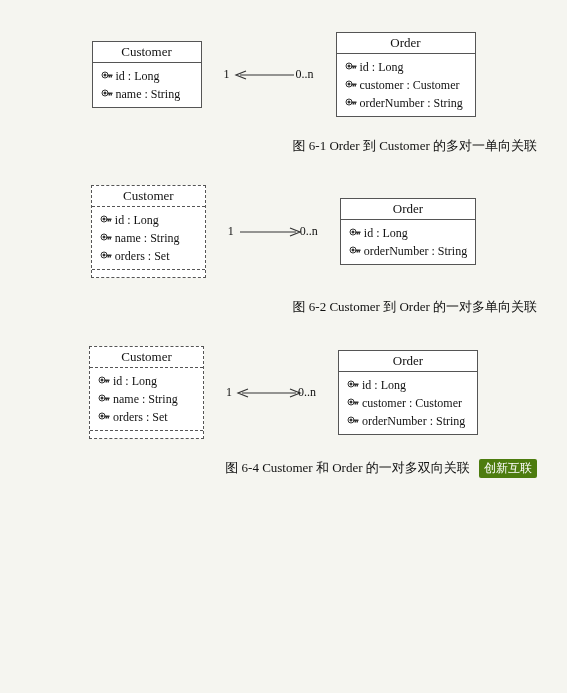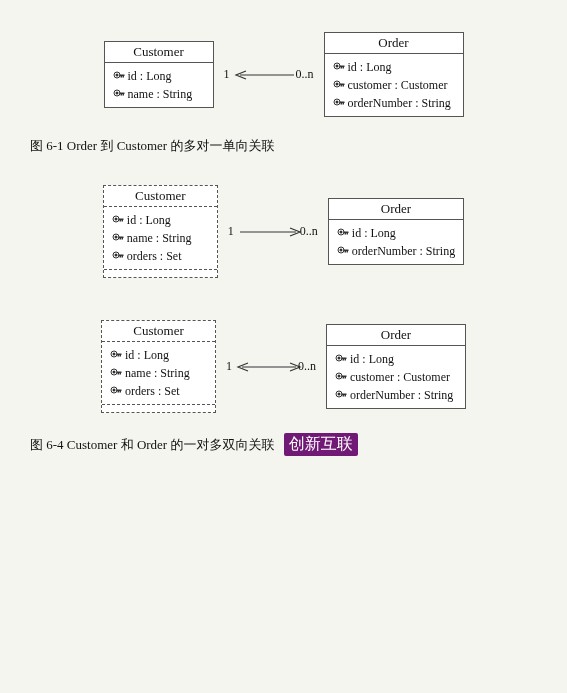--- a/index.html
+++ b/index.html
@@ -14,21 +14,21 @@
     }
 
     .diagram-section {
       margin-bottom: 18px;
     }
 
     .diagram-area {
       display: flex;
       align-items: center;
       justify-content: center;
-      gap: 4px;
+      gap: 16px;
       margin-bottom: 8px;
       padding: 12px 20px;
     }
 
     .uml-box {
       border: 1px solid #555;
       background: #fff;
       min-width: 120px;
     }
 
@@ -90,21 +90,21 @@
     }
 
     .connector-inner {
       display: flex;
       align-items: center;
       gap: 2px;
       font-size: 12px;
     }
 
     .caption {
-      text-align: left;
+      text-align: right;
       font-size: 13px;
       color: #111;
       margin-top: 4px;
       padding: 0 10px;
     }
   </style>
 </head>
 <body>
 
 <div class="diagram-section">
@@ -259,20 +259,21 @@
             <circle cx="4" cy="5" r="1.5" fill="#333"></circle>
             <rect x="6.5" y="4.5" width="5" height="1.5" fill="#333"></rect>
             <rect x="9.5" y="6" width="1.5" height="1.5" fill="#333"></rect>
             <rect x="7.5" y="6" width="1.5" height="1.5" fill="#333"></rect>
           </svg>
           <span>orderNumber : String</span>
         </div>
       </div>
     </div>
   </div>
+  <div class="caption">图 6-2   Customer 到 Order 的一对多单向关联</div>
 </div>
 
 <div class="diagram-section" style="margin-top: 10px;">
   <div class="diagram-area">
 
     <div class="uml-box-dashed" style="min-width:115px;">
       <div class="uml-header-dashed">Customer</div>
       <div class="uml-body">
         <div class="uml-row">
           <svg class="uml-icon icon-key" width="13" height="13" viewBox="0 0 13 13">
@@ -353,15 +354,15 @@
             <rect x="9.5" y="6" width="1.5" height="1.5" fill="#333"></rect>
             <rect x="7.5" y="6" width="1.5" height="1.5" fill="#333"></rect>
           </svg>
           <span>orderNumber : String</span>
         </div>
       </div>
     </div>
   </div>
   <div class="caption">
     <span>图 6-4   Customer 和 Order 的一对多双向关联</span>
-    <span style="display:inline-block; background:#701a75; color:#fff; font-size:16px; padding:1px 5px; border-radius:2px; margin-left:6px; font-family:sans-serif;">创新互联</span>
+    <span style="display:inline-block; background:#4d7c0f; color:#fff; font-size:12px; padding:1px 5px; border-radius:2px; margin-left:6px; font-family:sans-serif;">创新互联</span>
   </div>
 </div>
 
 </body></html>

